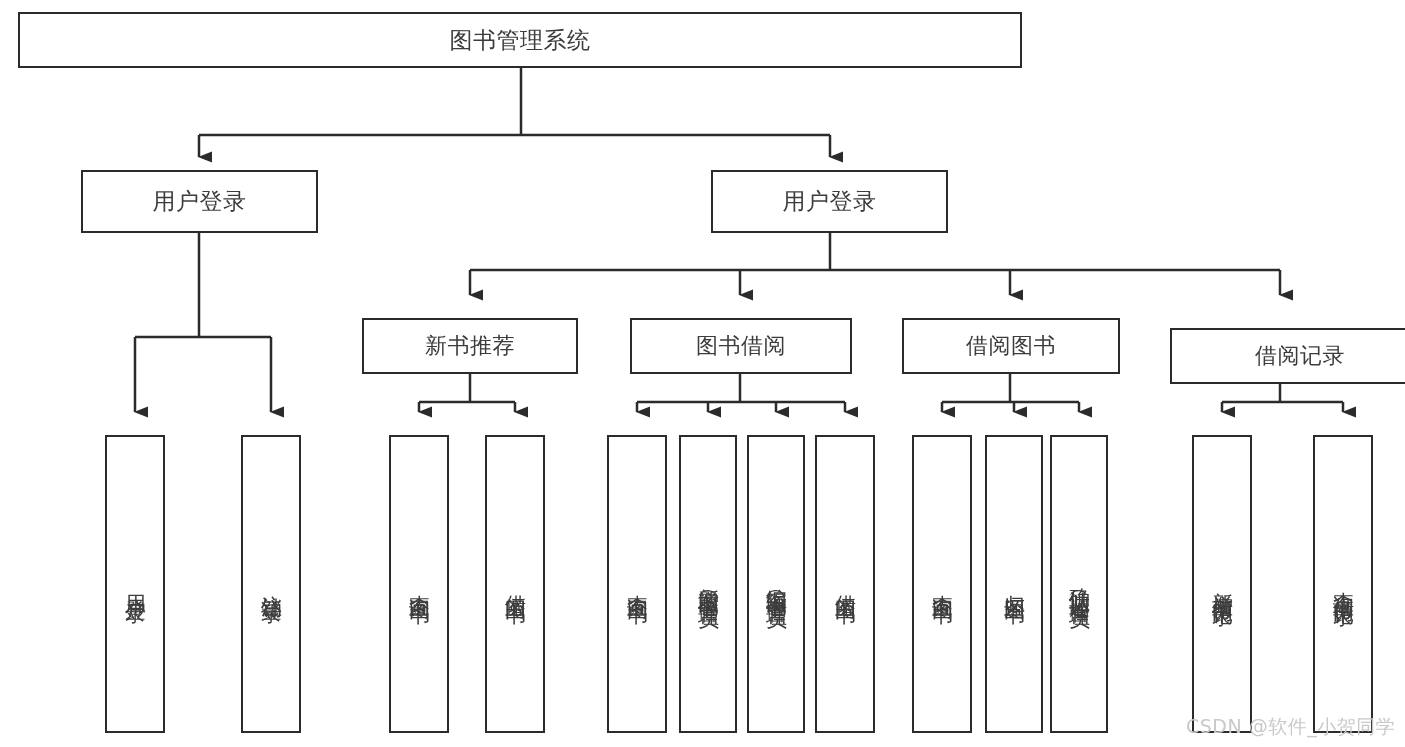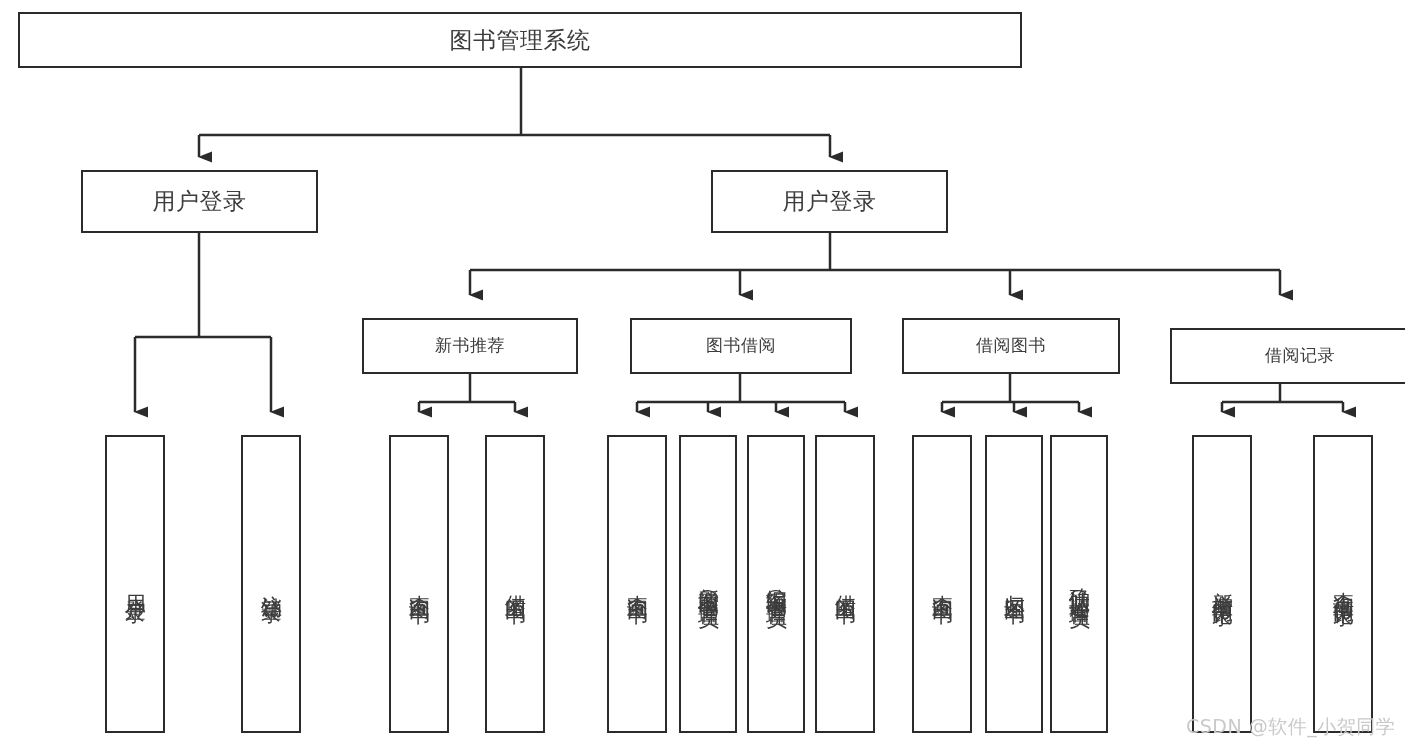--- a/index.html
+++ b/index.html
@@ -45,21 +45,21 @@
   .node-label.vertical {
     writing-mode: vertical-rl;
     text-orientation: upright;
     font-size: 21px;
     letter-spacing: 3px;
     line-height: 1;
     white-space: normal;
   }
   .level-1 .node-label { font-size: 23px; }
   .level-2 .node-label { font-size: 23px; }
-  .level-3 .node-label { font-size: 17px; }
+  .level-3 .node-label { font-size: 22px; }
   .watermark {
     position: absolute;
     color: #c9c9c9;
     font-size: 19px;
     white-space: nowrap;
     letter-spacing: 0.5px;
     pointer-events: none;
   }
 </style>
 </head>

